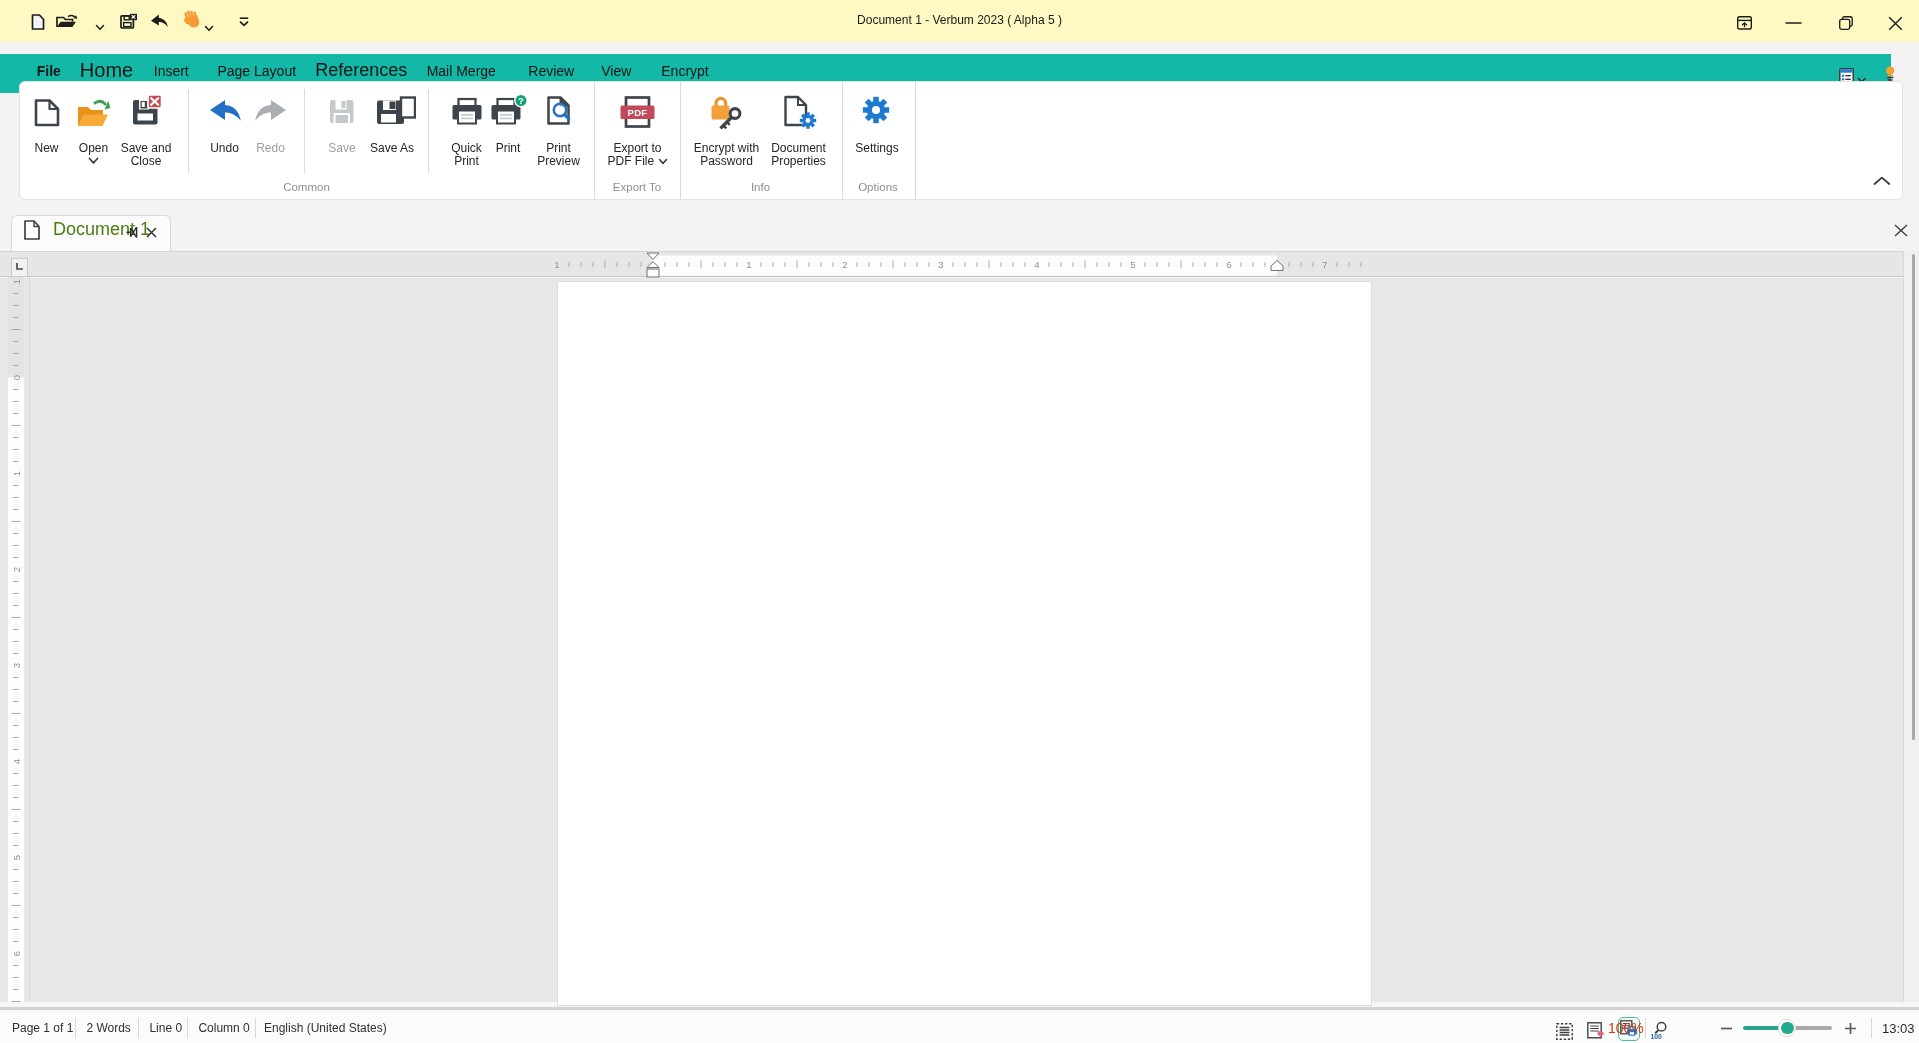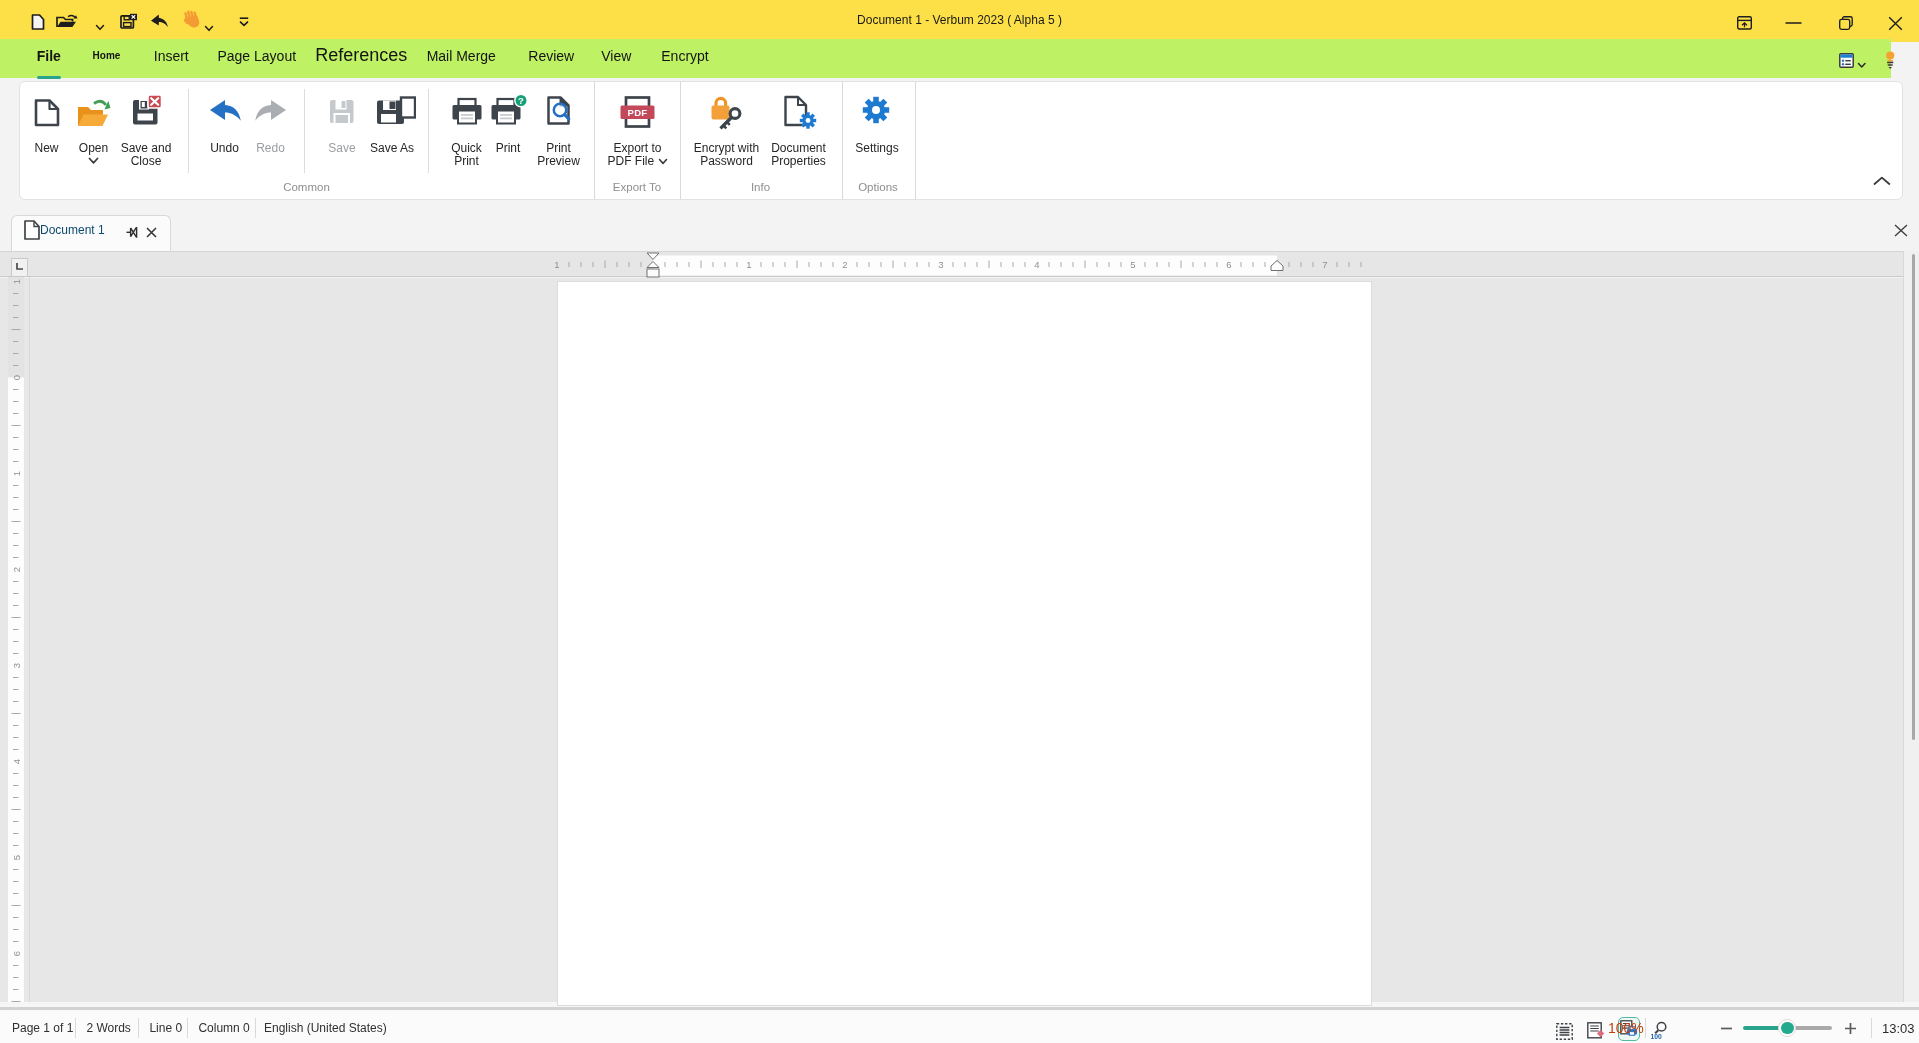--- a/index.html
+++ b/index.html
@@ -2,21 +2,21 @@
 <html><head><meta charset="utf-8"><style>
 * { margin:0; padding:0; }
 html,body { width:1919px; height:1043px; overflow:hidden; font-family:"Liberation Sans",sans-serif; }
 body { position:relative; background:#f3f3f3; }
 .rlbl { position:absolute; top:59.5px; width:110px; text-align:center; font-size:12px; line-height:13.2px; }
 .vsep { position:absolute; top:7px; height:84px; width:1px; background:#dcdcdc; }
 .gsep { position:absolute; top:0; bottom:0; width:1px; background:#d9d9d9; }
 .glabel { position:absolute; top:99px; width:140px; text-align:center; font-size:11.5px; color:#8f8f8f; }
 </style></head>
 <body>
-<div id="titlebar" style="position:absolute;left:0;top:0;width:1919px;height:42px;background:#fde047">
+<div id="titlebar" style="position:absolute;left:0;top:0;width:1919px;height:42px;background:#fef9c3">
     <svg width="16" height="16" viewBox="0 0 16 16" style="position:absolute;left:30px;top:14px">
       <path d="M2.5 1 h7 l4 4.5 v9.5 h-11 z" fill="#f5f5f5" stroke="#1d1d1d" stroke-width="1.7" stroke-linejoin="round"></path>
     </svg>
     <svg width="23" height="14" viewBox="0 0 23 14" style="position:absolute;left:56px;top:14px">
       <path d="M1 13 V3.5 h6.5 l2 2 h7 v2" fill="none" stroke="#1d1d1d" stroke-width="1.7"></path>
       <polygon points="1,13 4.6,7.7 20,7.7 16.4,13" fill="#1d1d1d"></polygon>
       <path d="M12 2.6 q4.5 -2.6 7 0.8" fill="none" stroke="#1d1d1d" stroke-width="1.5"></path>
       <polygon points="17.5,4.6 21.5,4.4 20,1.2" fill="#1d1d1d"></polygon>
     </svg>
     <div style="position:absolute;left:95px;top:18px"><svg width="10" height="6.8500000000000005" viewBox="0 0 10 6.8500000000000005" style="vertical-align:middle">
@@ -59,23 +59,23 @@
       <path d="M0.5 2 h16" stroke="#1d1d1d" stroke-width="1.5"></path>
     </svg>
     <svg width="14" height="14" viewBox="0 0 14 14" style="position:absolute;left:1839px;top:16px">
       <path d="M3.6 2.9 V2.5 a1.8 1.8 0 0 1 1.8 -1.8 h6 a1.8 1.8 0 0 1 1.8 1.8 v6 a1.8 1.8 0 0 1 -1.8 1.8 h-0.4" fill="none" stroke="#1d1d1d" stroke-width="1.35"></path>
       <rect x="0.7" y="3.3" width="10" height="10" rx="1.8" fill="none" stroke="#1d1d1d" stroke-width="1.35"></rect>
     </svg>
     <svg width="15" height="15" viewBox="0 0 15 15" style="position:absolute;left:1888px;top:15.5px">
       <path d="M1.2 1.2 L13.8 13.8 M13.8 1.2 L1.2 13.8" stroke="#1d1d1d" stroke-width="1.4"></path>
     </svg>
   </div>
-<div id="menubar" style="position:absolute;left:0;top:39px;width:1891px;height:39px;background:#bef264">
+<div id="menubar" style="position:absolute;left:0;top:54px;width:1891px;height:39px;background:#14b8a6">
     <div style="position:absolute;left:48.75px;top:0;height:33px;display:flex;align-items:center;transform:translateX(-50%);font-size:14px;font-weight:bold;color:#141414;white-space:nowrap">File</div>
-    <div style="position:absolute;left:106.5px;top:0;height:33px;display:flex;align-items:center;transform:translateX(-50%);font-size:10px;font-weight:bold;color:#141414;white-space:nowrap">Home</div>
+    <div style="position:absolute;left:106.5px;top:0;height:33px;display:flex;align-items:center;transform:translateX(-50%);font-size:20px;font-weight:normal;color:#141414;white-space:nowrap">Home</div>
     <div style="position:absolute;left:171.25px;top:0;height:33px;display:flex;align-items:center;transform:translateX(-50%);font-size:14px;font-weight:normal;color:#141414;white-space:nowrap">Insert</div>
     <div style="position:absolute;left:256.75px;top:0;height:33px;display:flex;align-items:center;transform:translateX(-50%);font-size:14px;font-weight:normal;color:#141414;white-space:nowrap">Page Layout</div>
     <div style="position:absolute;left:361.25px;top:0;height:33px;display:flex;align-items:center;transform:translateX(-50%);font-size:18px;font-weight:normal;color:#141414;white-space:nowrap">References</div>
     <div style="position:absolute;left:461.25px;top:0;height:33px;display:flex;align-items:center;transform:translateX(-50%);font-size:14px;font-weight:normal;color:#141414;white-space:nowrap">Mail Merge</div>
     <div style="position:absolute;left:551.25px;top:0;height:33px;display:flex;align-items:center;transform:translateX(-50%);font-size:14px;font-weight:normal;color:#141414;white-space:nowrap">Review</div>
     <div style="position:absolute;left:616.25px;top:0;height:33px;display:flex;align-items:center;transform:translateX(-50%);font-size:14px;font-weight:normal;color:#141414;white-space:nowrap">View</div>
     <div style="position:absolute;left:685px;top:0;height:33px;display:flex;align-items:center;transform:translateX(-50%);font-size:14px;font-weight:normal;color:#141414;white-space:nowrap">Encrypt</div>
     <div style="position:absolute;left:37px;top:37px;width:23.5px;height:3.2px;background:#2aa58d;border-radius:2px"></div>
     <svg width="15" height="15" viewBox="0 0 15 15" style="position:absolute;left:1839px;top:13.5px">
       <rect x="0.8" y="0.8" width="13.4" height="13.4" rx="1" fill="#fff" stroke="#3a3a3a" stroke-width="1.5"></rect>
@@ -260,21 +260,21 @@
     <svg width="18" height="10" viewBox="0 0 18 10" style="position:absolute;left:1852.5px;top:94px">
       <path d="M1.5 8 L8.9 1.6 L16.3 8" fill="none" stroke="#3a3a3a" stroke-width="1.8" stroke-linejoin="round" stroke-linecap="round"></path>
     </svg>
   </div>
 <div id="tabrow" style="position:absolute;left:0;top:200px;width:1919px;height:50.5px;background:#f3f3f3">
     <div style="position:absolute;left:11px;top:14.5px;width:160px;height:36px;background:#fbfbfb;border:1px solid #d8d8d8;border-bottom:none;border-radius:6px 6px 0 0;box-sizing:border-box"></div>
     <svg width="16" height="20" viewBox="0 0 16 20" style="position:absolute;left:24px;top:20px">
       <path d="M1 1 h9 l5 5.5 v12.5 h-14 z" fill="#fdfdfd" stroke="#3f4347" stroke-width="1.7" stroke-linejoin="round"></path>
       <path d="M10 1 v5.5 h5" fill="none" stroke="#3f4347" stroke-width="1.4"></path>
     </svg>
-    <div style="position:absolute;left:40px;top:0;height:59px;display:flex;align-items:center;font-size:12px;color:#0c4a6e">Document 1</div>
+    <div style="position:absolute;left:53px;top:0;height:59px;display:flex;align-items:center;font-size:18px;color:#4d7c0f">Document 1</div>
     <svg width="13" height="14" viewBox="0 0 13 14" style="position:absolute;left:126px;top:25px">
       <path d="M0.5 7.3 H4.2" stroke="#2e2e2e" stroke-width="1.4"></path>
       <path d="M4.6 2.9 V11.7 M4.6 2.9 L10.2 11.9 M4.6 11.7 L10.2 2.7 M10.6 1.9 V12.7" fill="none" stroke="#2e2e2e" stroke-width="1.4" stroke-linejoin="round"></path>
     </svg>
     <svg width="11" height="11" viewBox="0 0 11 11" style="position:absolute;left:146px;top:26.5px">
       <path d="M1 1 L10 10 M10 1 L1 10" stroke="#333" stroke-width="1.5"></path>
     </svg>
     <svg width="14" height="13" viewBox="0 0 14 13" style="position:absolute;left:1894px;top:23.5px">
       <path d="M1 1 L13 12 M13 1 L1 12" stroke="#3a3a3a" stroke-width="1.3"></path>
     </svg>

